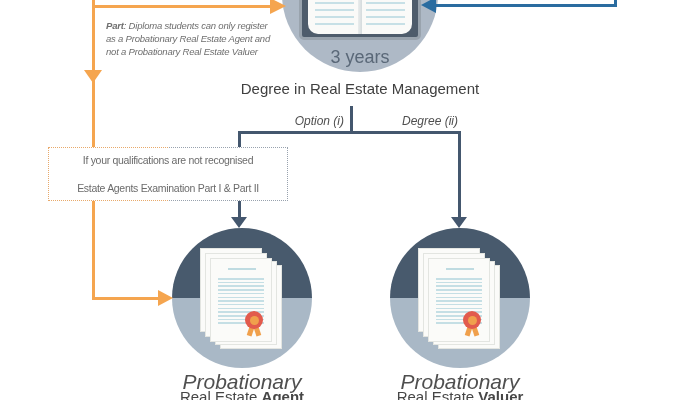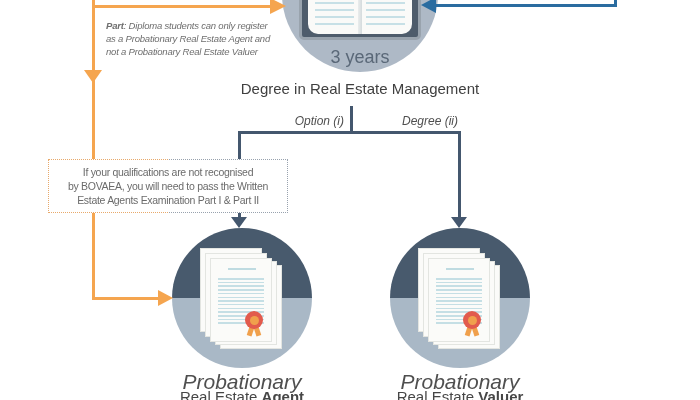--- a/index.html
+++ b/index.html
@@ -49,21 +49,21 @@
   .s-leg-right{left:458px;top:131px;width:3px;height:86px;}
   .s-arrow-down{border-left:8px solid transparent;border-right:8px solid transparent;border-top:11px solid #44576E;z-index:2;}
   .s-arrow-left{left:231px;top:217px;}
   .s-arrow-right{left:451px;top:217px;}
 
   .option-label{position:absolute;top:114px;width:94px;text-align:right;font-size:12px;font-style:italic;color:#4F4F4F;z-index:2;}
   .option-i{left:250px;}
   .option-ii{left:364px;}
 
   
-  .exam-box{left:48px;top:159px;width:240px;height:54px;background:#ffffff;z-index:5;box-sizing:border-box;}
+  .exam-box{left:48px;top:147px;width:240px;height:54px;background:#ffffff;z-index:5;box-sizing:border-box;}
   .exam-border{position:absolute;inset:0;border:1px dotted #E8A96B;pointer-events:none;}
   .exam-border.orange-half{clip-path:inset(0 50% 0 0);}
   .exam-border.gray-half{border-color:#98A2AE;clip-path:inset(0 0 0 50%);}
   .exam-text{position:absolute;inset:0;padding-top:6px;text-align:center;font-size:10.5px;color:#6B6B6B;line-height:14px;letter-spacing:-0.3px;}
 
   
   .outcome-circle{position:absolute;top:228px;width:140px;height:140px;border-radius:50%;
     background:linear-gradient(to bottom,#485A6D 0%,#485A6D 50%,#A9B8C6 50%,#A9B8C6 100%);z-index:1;}
   .circle-agent{left:172px;}
   .circle-valuer{left:390px;}
@@ -133,21 +133,21 @@
 <div class="arrow s-arrow-down s-arrow-right"></div>
 
 <div class="option-label option-i">Option (i)</div>
 <div class="option-label option-ii">Degree (ii)</div>
 
 <div class="abs exam-box">
   <div class="exam-border orange-half"></div>
   <div class="exam-border gray-half"></div>
   <div class="exam-text">
     <span>If your qualifications are not recognised</span><br>
-    <span>by BOVAEA, you will need to pass the Written</span><br>
+    <br>
     <span>Estate Agents Examination Part I &amp; Part II</span>
   </div>
 </div>
 
 <div class="outcome-circle circle-agent"></div>
 <div class="outcome-circle circle-valuer"></div>
 
 <div class="doc-stack stack-agent">
   <div class="sheet s1"></div>
   <div class="sheet s2"></div>

